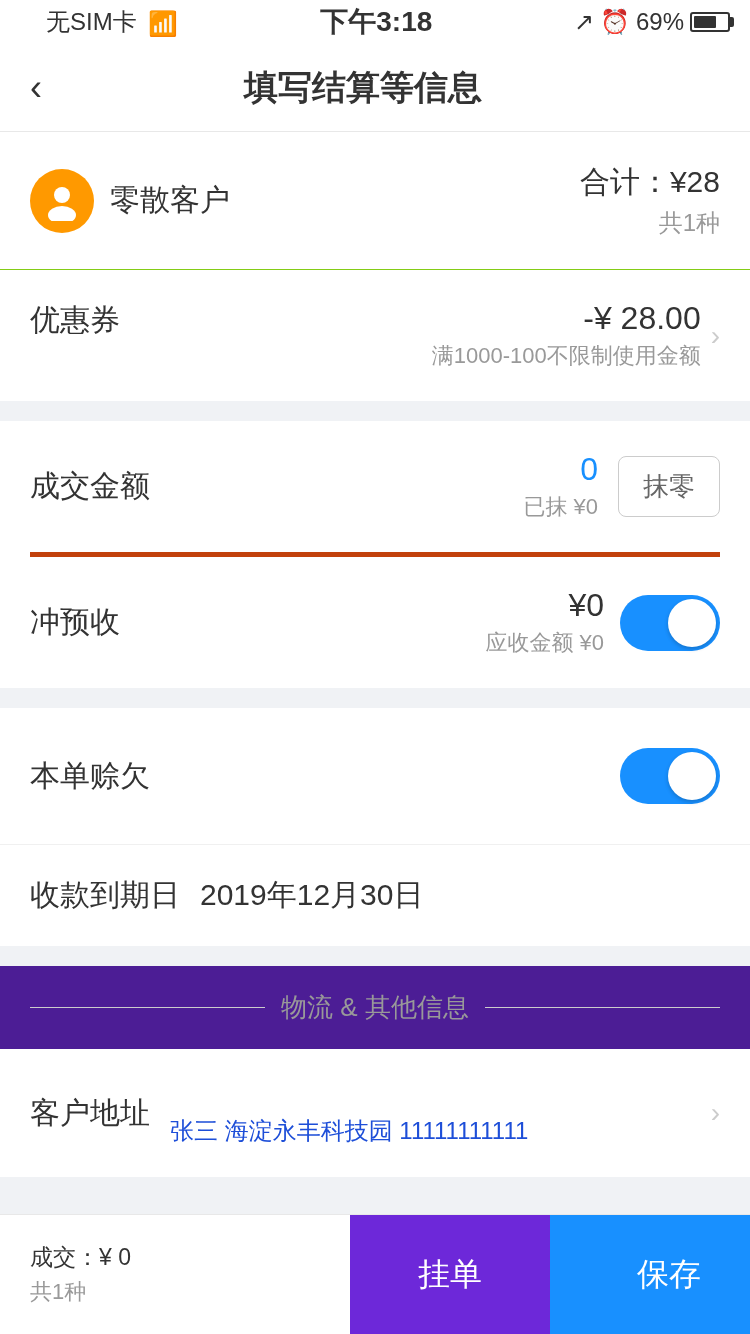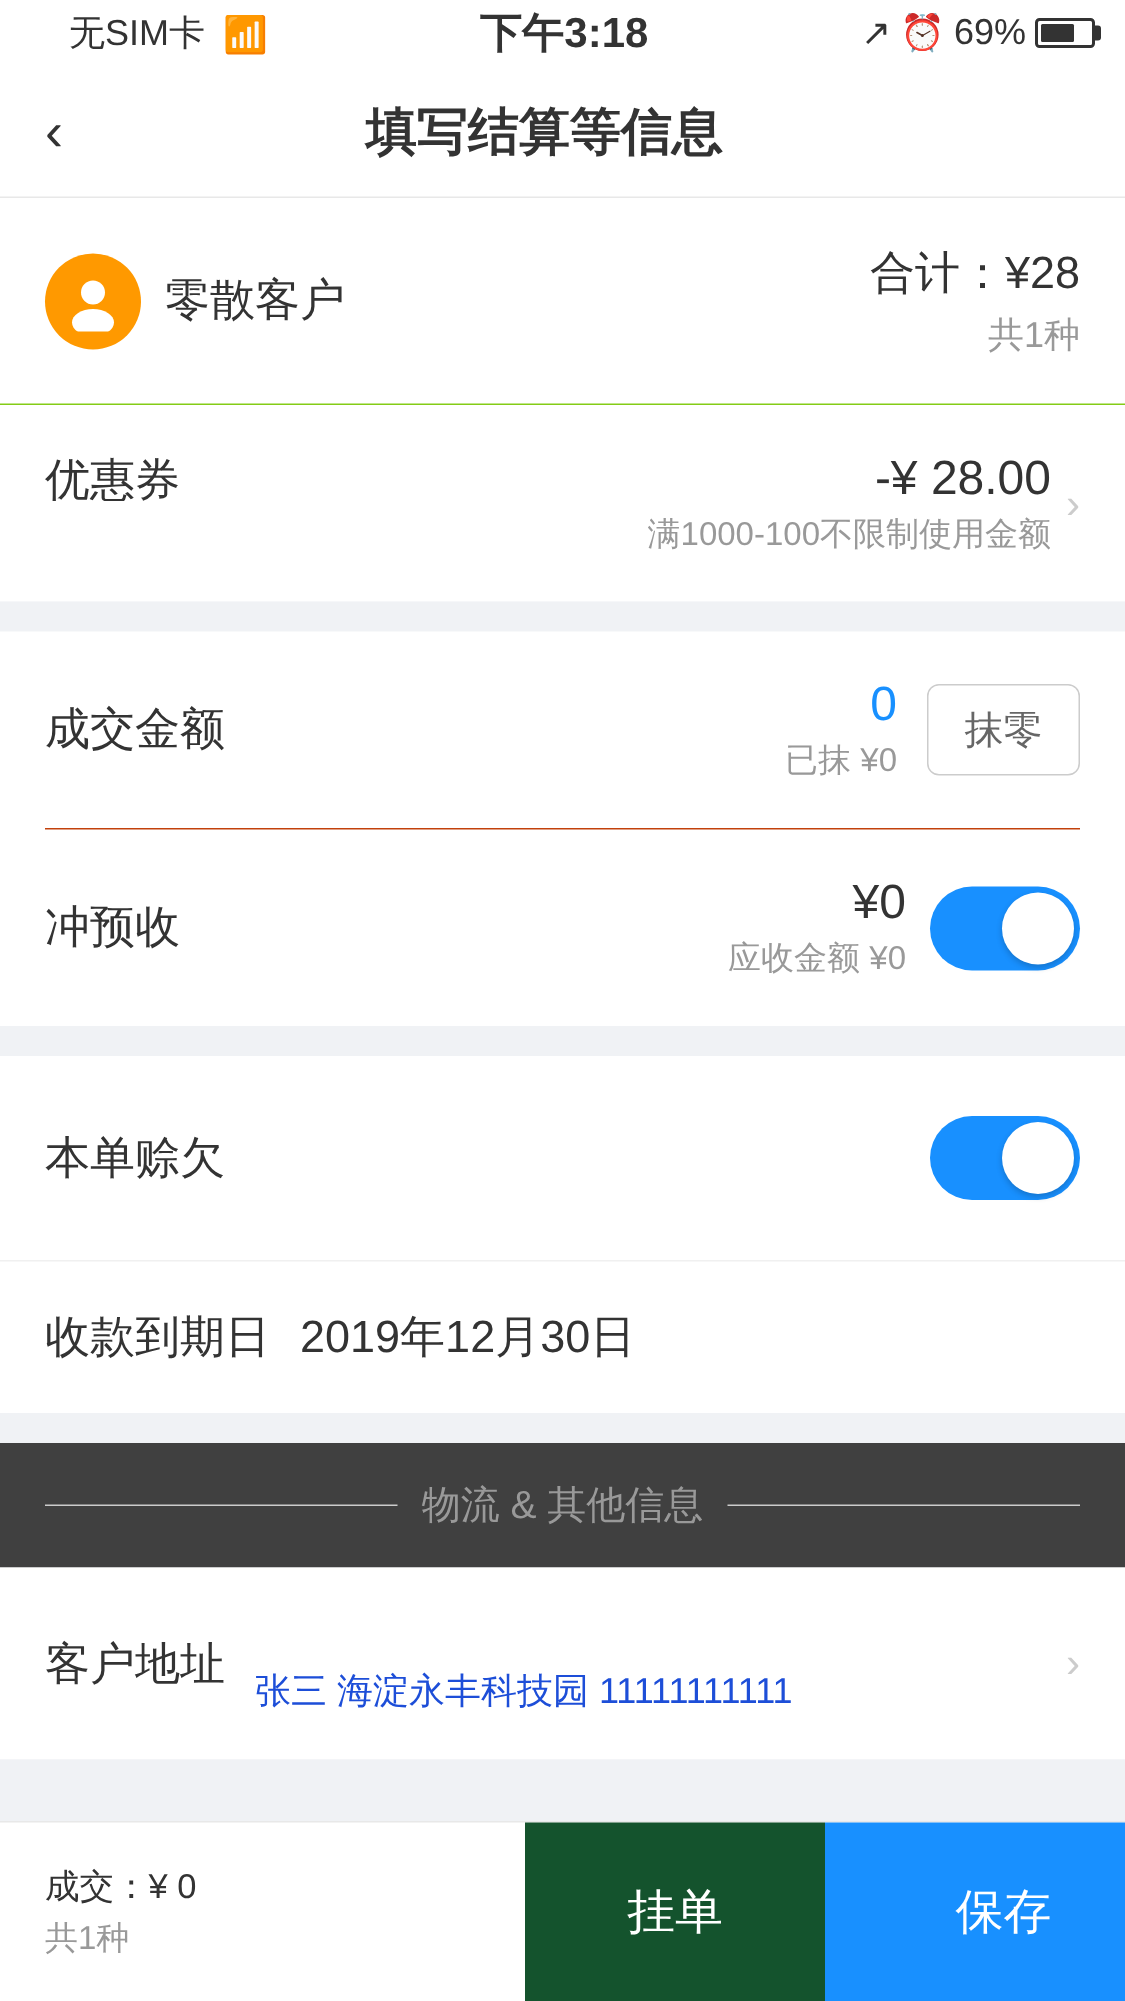--- a/index.html
+++ b/index.html
@@ -100,21 +100,21 @@
     
     .separator { height: 20px; background: #f0f2f5; }
 
     
     .txn-section { background: #fff; padding: 0 30px; }
     .txn-row {
       display: flex;
       align-items: center;
       justify-content: space-between;
       padding: 30px 0;
-      border-bottom: 1px solid #c2410c;
+      border-bottom: 5px solid #c2410c;
     }
     .txn-row:last-child { border-bottom: none; }
     .txn-label { font-size: 30px; color: #333; }
     .txn-right { display: flex; align-items: center; gap: 20px; }
     .txn-value { text-align: right; }
     .txn-amount { font-size: 32px; color: #1890ff; font-weight: 500; }
     .txn-sub { font-size: 22px; color: #999; margin-top: 4px; }
     .round-btn {
       border: 1px solid #ccc;
       border-radius: 8px;
@@ -169,21 +169,21 @@
       gap: 20px;
     }
     .due-date-label { color: #333; }
     .due-date-value { color: #333; }
 
     
     .logistics-divider {
       display: flex;
       align-items: center;
       padding: 24px 30px;
-      background: #404040;
+      background: #4c1d95;
       color: #999;
       font-size: 26px;
       gap: 16px;
     }
     .divider-line {
       flex: 1; height: 1px; background: #ccc;
     }
 
     
     .address-row {
@@ -220,21 +220,21 @@
     .bottom-deal { font-size: 23px; color: #333; }
     .bottom-deal span { font-weight: 500; }
     .bottom-count { font-size: 22px; color: #999; margin-top: 4px; }
     .bottom-actions {
       display: flex;
       height: 100%;
     }
     .btn-hold {
       width: 200px;
       height: 100%;
-      background: #14532d;
+      background: #6d28d9;
       display: flex;
       align-items: center;
       justify-content: center;
       font-size: 32px;
       color: #fff;
       cursor: pointer;
     }
     .btn-save {
       width: 200px;
       height: 100%;

